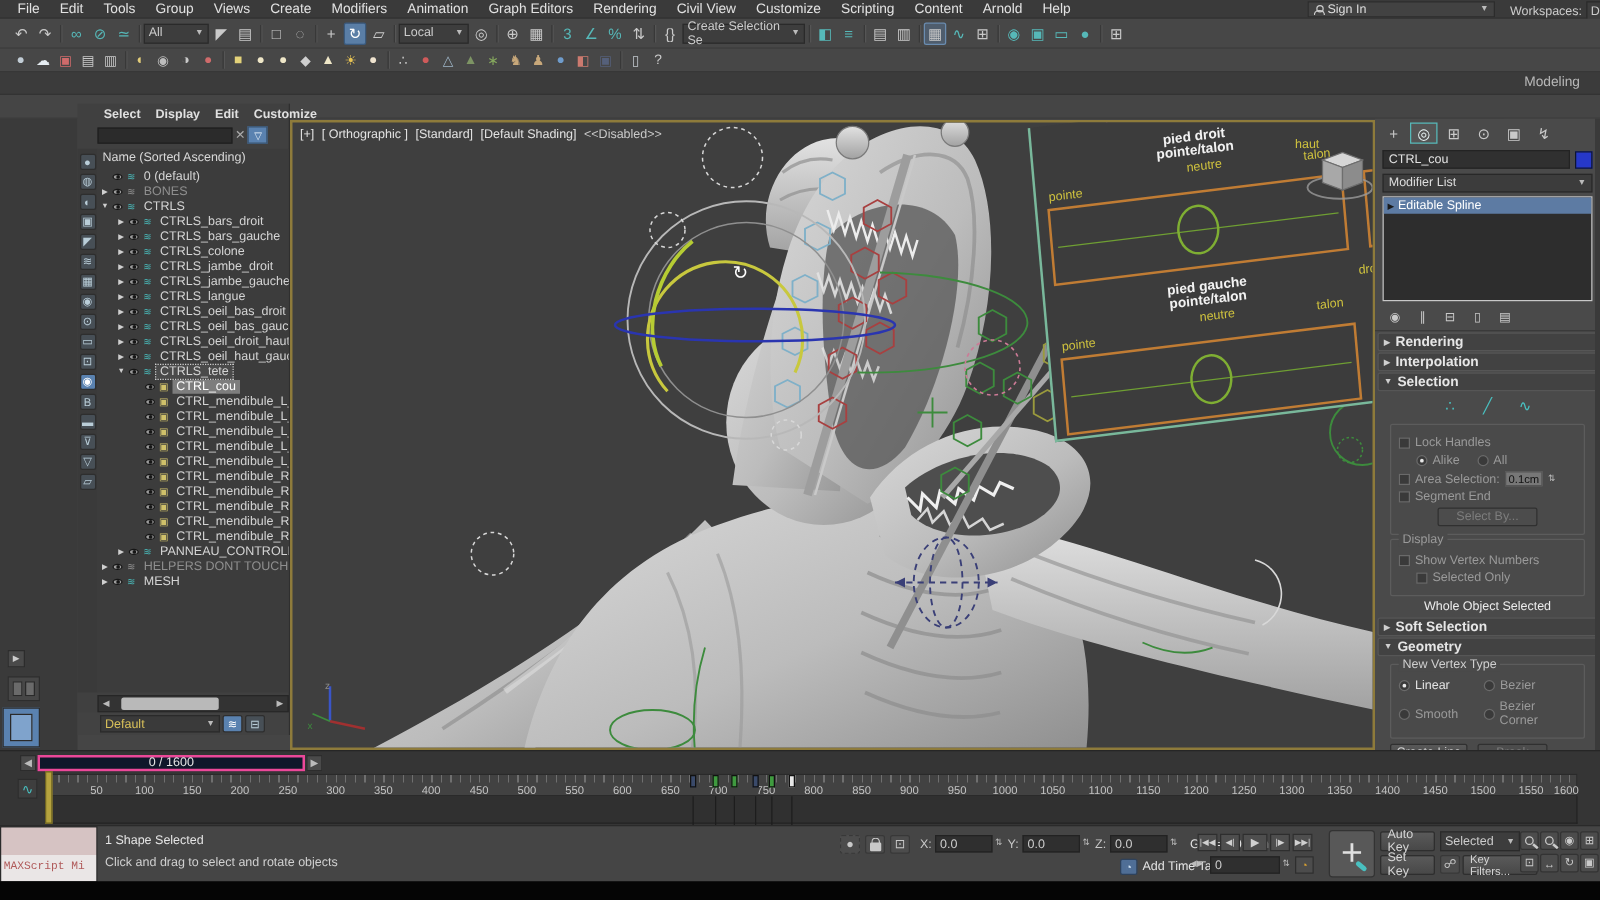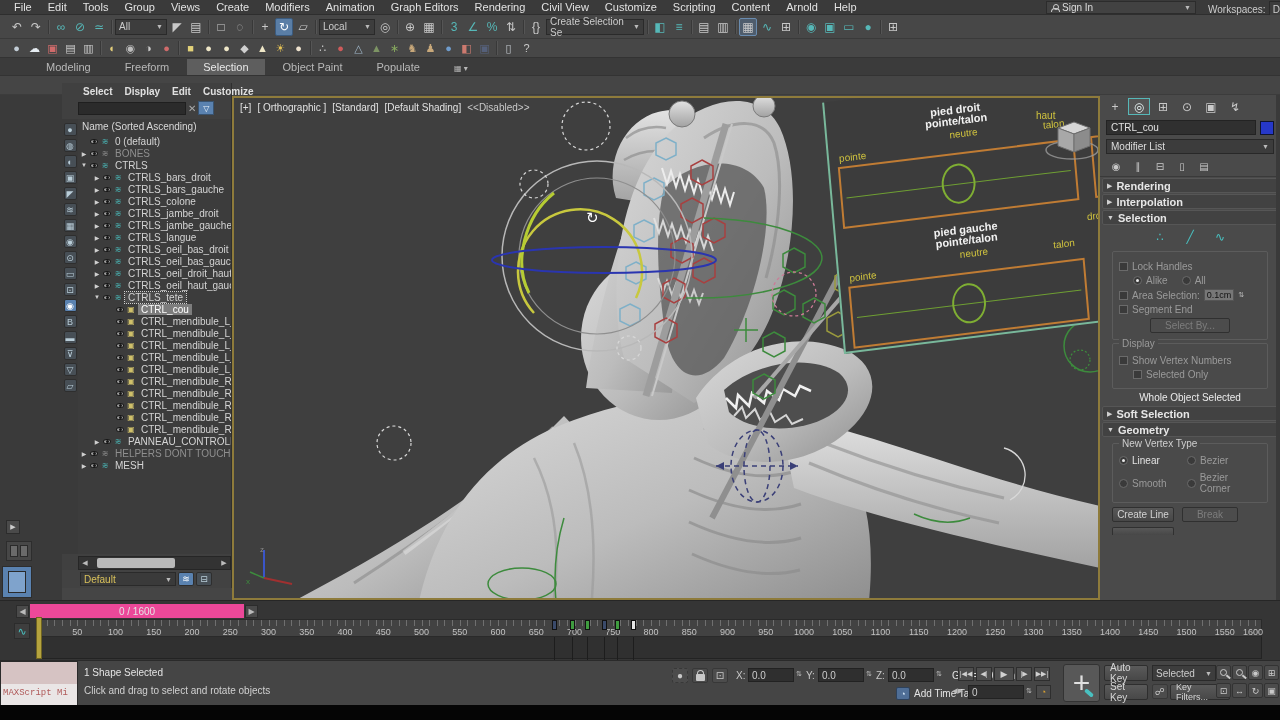--- a/index.html
+++ b/index.html
@@ -23,21 +23,21 @@
   .tbtn{min-width:18px;height:18px;display:flex;align-items:center;justify-content:center;color:#c9c9c9;font-size:12px;border-radius:2px;cursor:default;}
   .tbtn.accent{color:#56b8b8;}
   .tbtn.active{background:#5a7ea6;color:#fff;border:1px solid #3a5a7e;}
   .tbtn.framed{border:1px solid #6a8cb0;background:#4f5d6d;}
   .sep{width:5px;height:18px;position:relative;}
   .sep:before{content:"";position:absolute;left:2px;top:2px;bottom:2px;border-left:1px solid #383838;border-right:1px solid #555;}
   .dd{height:16px;background:#3d3d3d;border:1px solid #2a2a2a;color:#ccc;display:flex;align-items:center;padding:0 3px;font-size:10px;}
   .dd .caret{margin-left:auto;}
   .tb2btn{min-width:17px;height:16px;display:flex;align-items:center;justify-content:center;font-size:11px;border-radius:2px;}
   
-  #ribbon{left:0;top:58px;width:1280px;height:18px;background:#3b3b3b;display:flex;align-items:flex-end;padding-left:30px;gap:2px;border-bottom:1px solid #333;}
+  #ribbon{left:0;top:58px;width:1280px;height:18px;background:#3b3b3b;display:flex;align-items:flex-end;padding-left:12px;gap:2px;border-bottom:1px solid #333;flex-direction:column;}
   .rtab{padding:2px 16px;color:#b8b8b8;font-size:11px;}
   .rtab.active{background:#5e5e5e;color:#e8e8e8;}
   #gapstrip{left:0;top:76px;width:1280px;height:19px;background:#454545;border-bottom:1px solid #3c3c3c;}
   
   #gutter{left:0;top:95px;width:62px;height:505px;background:#3a3a3a;}
   .vp-tab{background:#474747;border:1px solid #2d2d2d;display:flex;gap:2px;align-items:center;justify-content:center;}
   .vp-tab .cell{width:8px;height:12px;background:#6a6a6a;border:1px solid #2a2a2a;}
   .vp-tab.sel{background:#5a82b0;}
   .vp-tab.sel .cell{background:#7fa3cc;}
   
@@ -106,21 +106,21 @@
   .btn{background:linear-gradient(#585858,#474747);border:1px solid #303030;border-radius:2px;color:#d2d2d2;display:inline-flex;align-items:center;justify-content:center;font-size:10px;height:15px;}
   .btn.dis{color:#7d7d7d;background:#4c4c4c;}
   .subicons{display:flex;justify-content:center;gap:10px;padding:4px 0;}
   .subicons span{color:#49c0c0;font-size:12px;width:20px;height:15px;text-align:center;border:1px solid transparent;}
   .spinfield{background:#777;color:#111;border:1px solid #555;height:12px;display:inline-flex;align-items:center;padding:0 2px;font-size:9px;}
   .spin{color:#bbb;font-size:7px;}
   
   #timeline{left:0;top:600px;width:1280px;height:60px;background:#353535;border-top:1px solid #262626;}
   #tslider-row{position:absolute;left:16px;top:3px;display:flex;gap:1px;align-items:center;}
   .tsl-btn{width:13px;height:13px;background:#4a4a4a;border:1px solid #2c2c2c;color:#bbb;font-size:8px;display:flex;align-items:center;justify-content:center;}
-  #tsl-field{width:214px;height:13px;background:#701a75;border:7px solid #ec4899;color:#e4e4e4;display:flex;align-items:center;justify-content:center;}
+  #tsl-field{width:214px;height:13px;background:#0f172a;border:2px solid #ec4899;color:#e4e4e4;display:flex;align-items:center;justify-content:center;}
   #mini-curve{position:absolute;left:14px;top:22px;width:16px;height:16px;color:#49c0c0;font-size:11px;display:flex;align-items:center;justify-content:center;background:#3e3e3e;border:1px solid #2c2c2c;}
   #ruler{position:absolute;left:38px;top:18px;width:1224px;height:18px;background:#424242;border:1px solid #2a2a2a;
     background-image:repeating-linear-gradient(to right,#6f6f6f 0 1px,transparent 1px 7.65px);background-size:100% 6px;background-repeat:no-repeat;}
   .rlabel{position:absolute;top:7px;transform:translateX(-50%);color:#c2c2c2;font-size:9px;}
   #track{position:absolute;left:38px;top:36px;width:1224px;height:22px;background:#303030;border:1px solid #232323;border-top:none;}
   .key{position:absolute;top:0px;width:5px;height:10px;border:1px solid #111;}
   .keyline{position:absolute;top:10px;width:1px;height:46px;background:#1d1d1d;}
   #timeslider{position:absolute;left:36px;top:16px;width:6px;height:42px;background:#b5a33e;border:1px solid #6e6322;}
   
   #statusbar{left:0;top:660px;width:1280px;height:45px;background:#454545;border-top:1px solid #2a2a2a;}
@@ -693,20 +693,26 @@
         <div class="cp-tab">▣</div>
         <div class="cp-tab">↯</div>
       </div>
     <div id="cp-name-row">
       <div id="cp-name">CTRL_cou</div>
       <div id="cp-swatch"></div>
     </div>
     <div id="cp-modlist">
       <span>Modifier List</span>
       <span class="caret">▼</span>
+    </div>
+    <div id="cp-stack">
+      <div id="cp-stack-row">
+        <span class="sarr">▶</span>
+        <span>Editable Spline</span>
+      </div>
     </div>
     <div id="cp-stacktools">
         <div class="sticon">◉</div>
         <div class="sticon">∥</div>
         <div class="sticon">⊟</div>
         <div class="sticon">▯</div>
         <div class="sticon">▤</div>
       </div>
 
     <div class="rollout">

